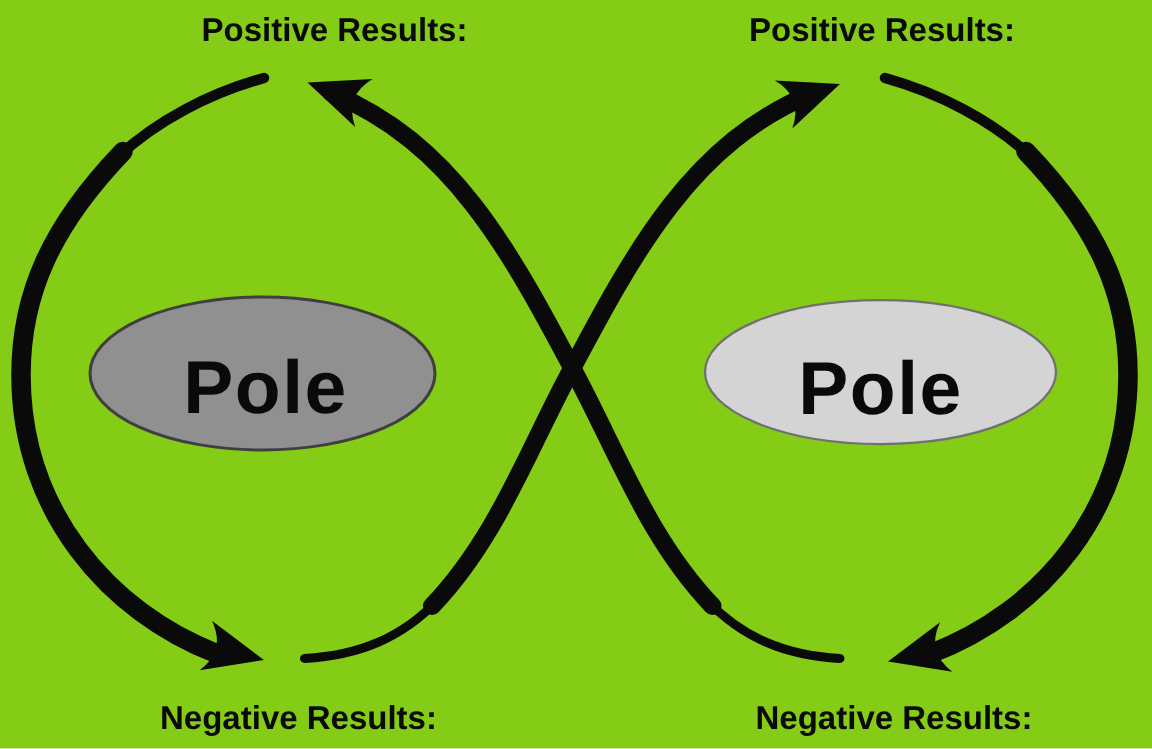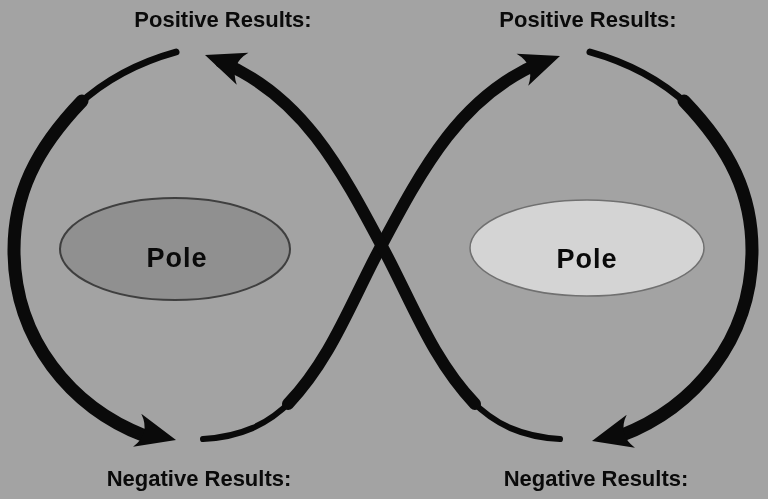--- a/index.html
+++ b/index.html
@@ -5,21 +5,21 @@
   html, body {
     margin: 0;
     padding: 0;
     background: #ffffff;
     font-family: "Liberation Sans", sans-serif;
   }
   .canvas {
     position: relative;
     width: 768px;
     height: 499px;
-    background: #a3a3a3;
+    background: #84cc16;
     overflow: hidden;
   }
   .flow-svg {
     position: absolute;
     left: 0;
     top: 0;
     width: 768px;
     height: 499px;
   }
   .corner-label {
@@ -27,21 +27,21 @@
     transform: translateX(-50%);
     font-size: 22px;
     font-weight: bold;
     color: #0a0a0a;
     white-space: nowrap;
     letter-spacing: 0px;
   }
   .pole-label {
     position: absolute;
     transform: translate(-50%, -50%);
-    font-size: 27px;
+    font-size: 50px;
     font-weight: bold;
     color: #0a0a0a;
     white-space: nowrap;
     letter-spacing: 1px;
   }
   .curve {
     fill: none;
     stroke-linecap: round;
   }
   .curve-main { stroke-width: 13; }

